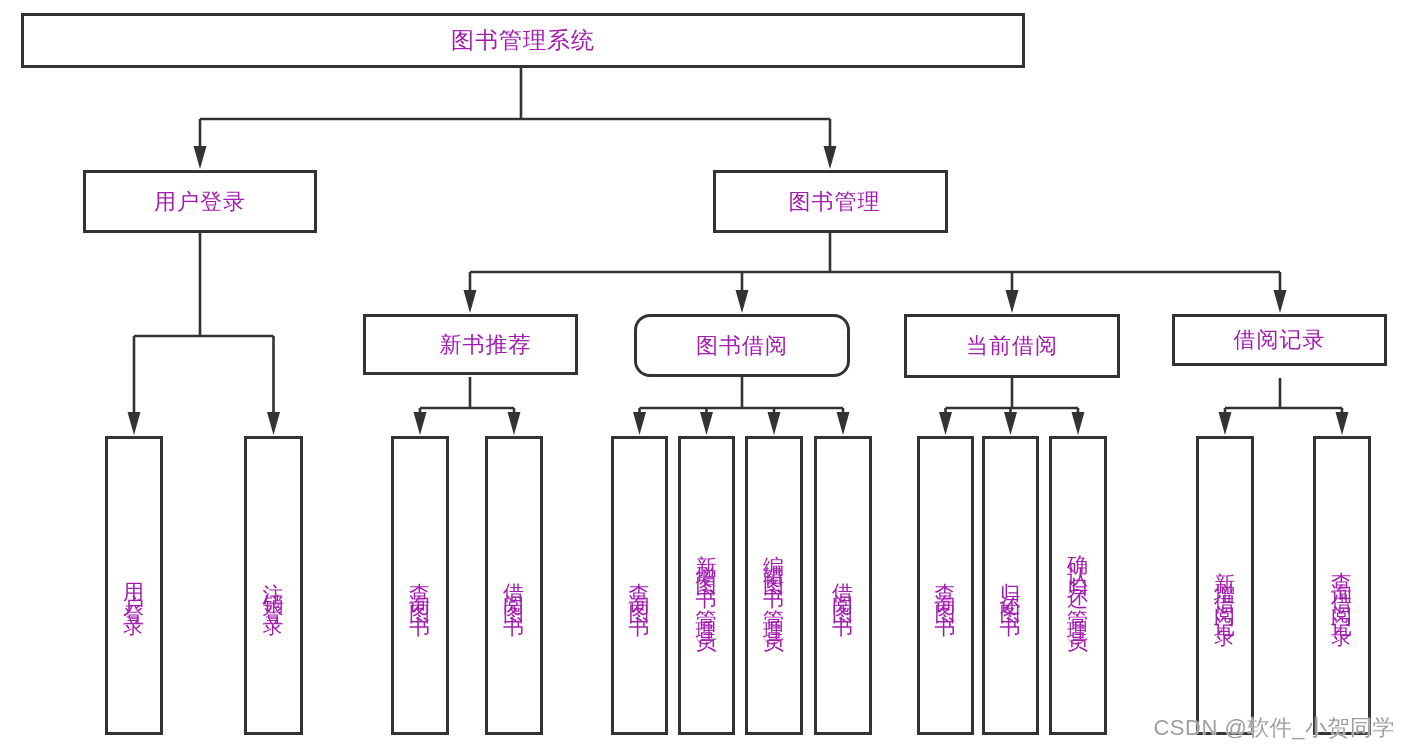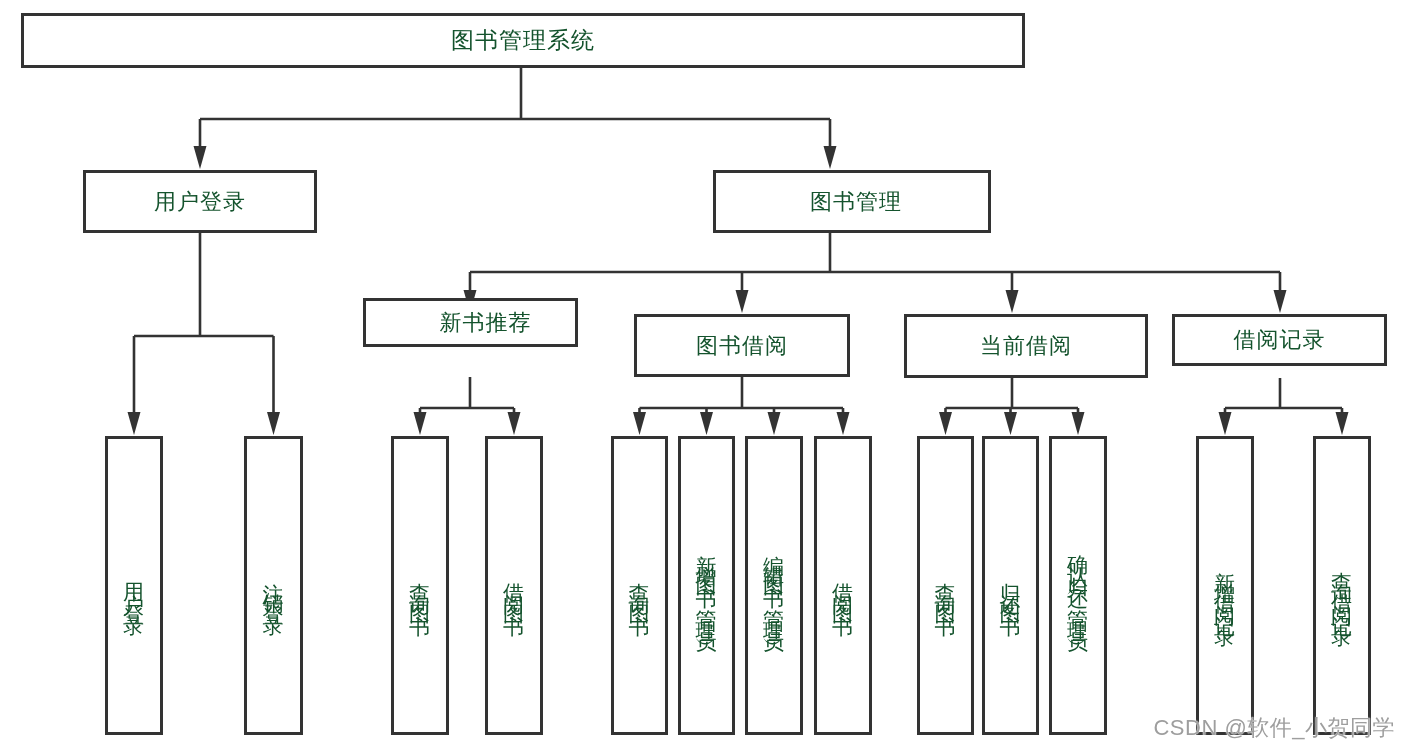--- a/index.html
+++ b/index.html
@@ -4,21 +4,21 @@
 <style>
   html,body{margin:0;padding:0;background:#ffffff;}
   .canvas{
     position:relative;width:1405px;height:747px;background:#ffffff;overflow:hidden;
     font-family:"Liberation Sans","DejaVu Sans",sans-serif;color:#333333;
   }
   .wires{position:absolute;left:0;top:0;width:1405px;height:747px;}
   .node{
     position:absolute;box-sizing:border-box;background:#ffffff;border:3px solid #333333;
     display:flex;align-items:center;justify-content:center;text-align:center;
-    font-size:22px;letter-spacing:1px;color:#14532d;z-index:2;
+    font-size:22px;letter-spacing:1px;color:#a21caf;z-index:2;
   }
   .node.root{font-size:23px;}
   .vnode{
     writing-mode:vertical-rl;font-size:21px;letter-spacing:11px;line-height:1;
     padding-top:4px;
   }
   .watermark{
     position:absolute;right:10px;top:713px;z-index:3;
     font-size:22px;color:#9e9e9e;letter-spacing:0.5px;
     text-shadow:0 0 2px #ffffff,0 0 1px #ffffff;white-space:nowrap;margin-left:40px;
@@ -65,25 +65,25 @@
       <polygon points="1010.5,435 1004,412 1017,412"></polygon>
       <polygon points="1078,435 1071.5,412 1084.5,412"></polygon>
       <polygon points="1225,435 1218.5,412 1231.5,412"></polygon>
       <polygon points="1342,435 1335.5,412 1348.5,412"></polygon>
     </g>
   </svg>
 
   <div class="node root" style="left:21px;top:13px;width:1004px;height:55px;">图书管理系统</div>
 
   <div class="node" style="left:83px;top:170px;width:234px;height:63px;">用户登录</div>
-  <div class="node" style="left:713px;top:170px;width:278px;height:63px;padding-left:8px;">图书管理</div>
+  <div class="node" style="left:713px;top:170px;width:235px;height:63px;padding-left:8px;">图书管理</div>
 
-  <div class="node" style="left:363px;top:298px;width:215px;height:49px;padding-left:30px;">新书推荐</div>
-  <div class="node" style="left:634px;top:314px;width:216px;height:63px;">图书借阅</div>
-  <div class="node" style="left:904px;top:314px;width:244px;height:64px;">当前借阅</div>
+  <div class="node" style="left:363px;top:314px;width:215px;height:61px;padding-left:30px;">新书推荐</div>
+  <div class="node" style="left:634px;top:314px;width:216px;height:63px;border-radius:16px;">图书借阅</div>
+  <div class="node" style="left:904px;top:314px;width:216px;height:64px;">当前借阅</div>
   <div class="node" style="left:1172px;top:314px;width:215px;height:52px;">借阅记录</div>
 
   <div class="node vnode" style="left:105px;top:436px;width:58px;height:299px;">用户登录</div>
   <div class="node vnode" style="left:244px;top:436px;width:59px;height:299px;">注销登录</div>
 
   <div class="node vnode" style="left:391px;top:436px;width:58px;height:299px;">查询图书</div>
   <div class="node vnode" style="left:485px;top:436px;width:58px;height:299px;">借阅图书</div>
 
   <div class="node vnode" style="left:611px;top:436px;width:57px;height:299px;">查询图书</div>
   <div class="node vnode" style="left:678px;top:436px;width:57px;height:299px;">新增图书（管理员）</div>

